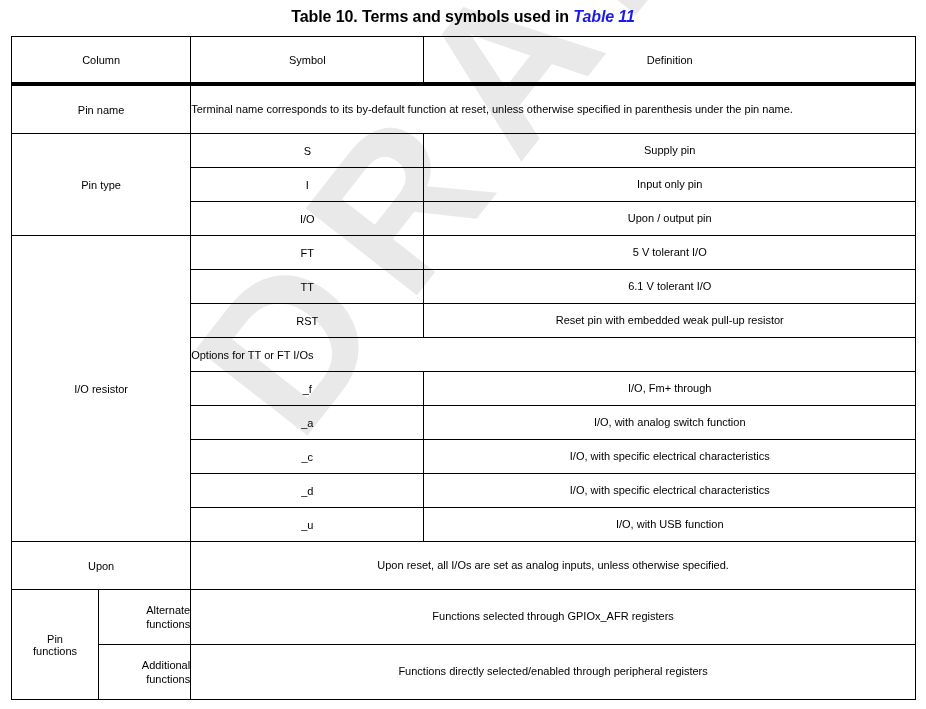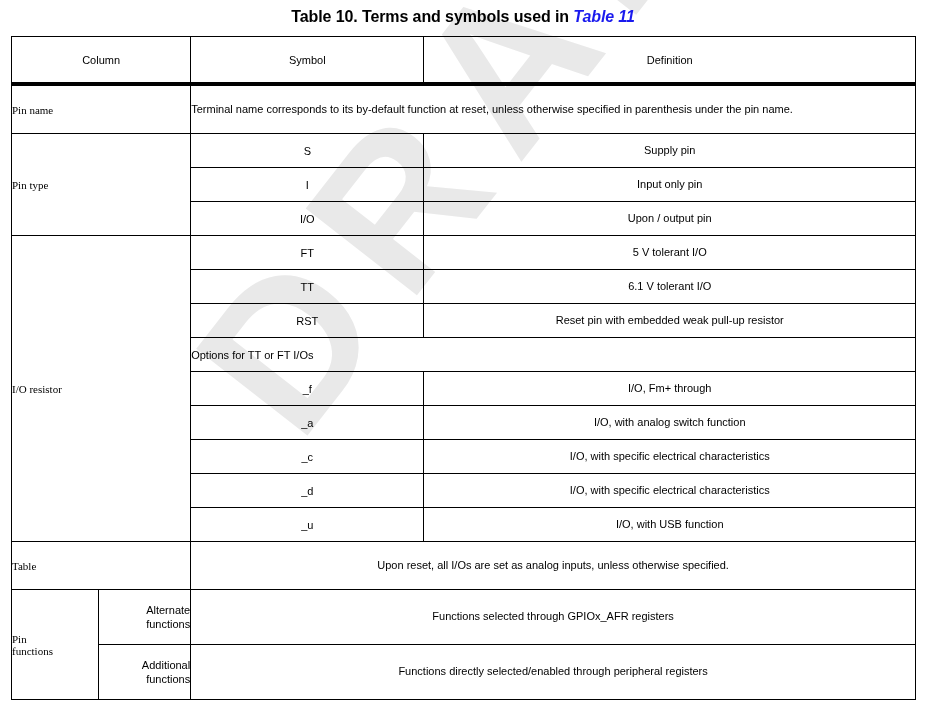--- a/index.html
+++ b/index.html
@@ -84,23 +84,23 @@
   table.t10 { border: 1.5px solid #000; }
 
   .hcell {
     text-align: center;
     font-weight: bold;
     font-size: 14px;
     height: 45px;
     border-bottom: 4px solid #000000 !important;
   }
   .rowlabel {
+    text-align: center;
     font-size: 13.4px;
     padding: 2px 4px;
-    font-family: Liberation Serif, serif;
   }
   .sym {
     text-align: center;
     font-size: 13.4px;
     height: 33px;
   }
   .defn {
     text-align: center;
     padding-left: 7px;
     padding-right: 6px;
@@ -203,21 +203,21 @@
       <tr>
         <td class="sym">_d</td>
         <td class="defn">I/O, with specific electrical characteristics</td>
       </tr>
       <tr>
         <td class="sym">_u</td>
         <td class="defn">I/O, with USB function</td>
       </tr>
 
       <tr>
-        <td class="rowlabel r47" colspan="2">Table</td>
+        <td class="rowlabel r47" colspan="2">Upon</td>
         <td class="defn r47" colspan="2">Upon reset, all I/Os are set as analog inputs, unless otherwise specified.</td>
       </tr>
 
       <tr>
         <td class="rowlabel" rowspan="2">
           <span>Pin<br>functions</span>
         </td>
         <td class="subcol r54">
           <span>Alternate</span><br>
           <span>functions</span>

